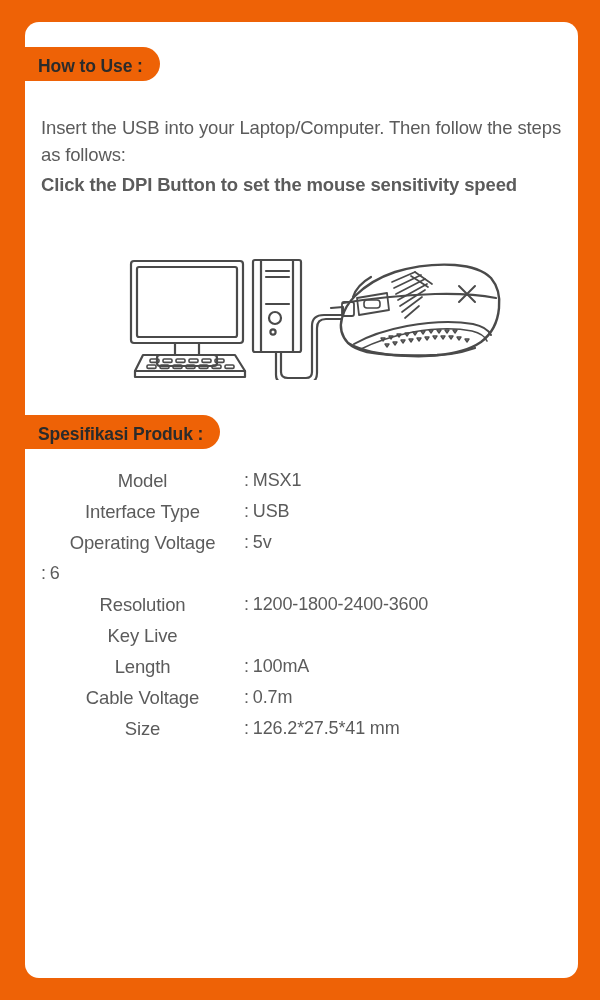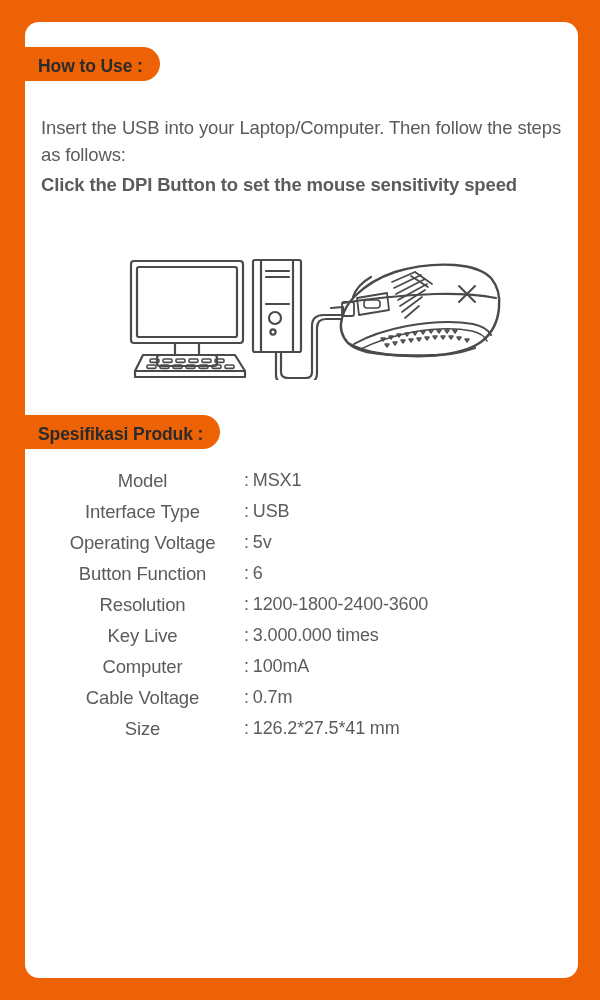--- a/index.html
+++ b/index.html
@@ -252,33 +252,31 @@
         </div>
         <div class="spec-row">
           <span class="spec-label">Interface Type</span>
           <span class="spec-value"><span class="spec-colon">:</span><span>USB</span></span>
         </div>
         <div class="spec-row">
           <span class="spec-label">Operating Voltage</span>
           <span class="spec-value"><span class="spec-colon">:</span><span>5v</span></span>
         </div>
         <div class="spec-row">
-          <span class="spec-label">Button Function</span>
           <span class="spec-value"><span class="spec-colon">:</span><span>6</span></span>
         </div>
         <div class="spec-row">
           <span class="spec-label">Resolution</span>
           <span class="spec-value"><span class="spec-colon">:</span><span>1200-1800-2400-3600</span></span>
         </div>
         <div class="spec-row">
           <span class="spec-label">Key Live</span>
-          <span class="spec-value"><span class="spec-colon">:</span><span>3.000.000 times</span></span>
-        </div>
-        <div class="spec-row">
-          <span class="spec-label">Computer</span>
+        </div>
+        <div class="spec-row">
+          <span class="spec-label">Length</span>
           <span class="spec-value"><span class="spec-colon">:</span><span>100mA</span></span>
         </div>
         <div class="spec-row">
           <span class="spec-label">Cable Voltage</span>
           <span class="spec-value"><span class="spec-colon">:</span><span>0.7m</span></span>
         </div>
         <div class="spec-row">
           <span class="spec-label">Size</span>
           <span class="spec-value"><span class="spec-colon">:</span><span>126.2*27.5*41 mm</span></span>
         </div>

